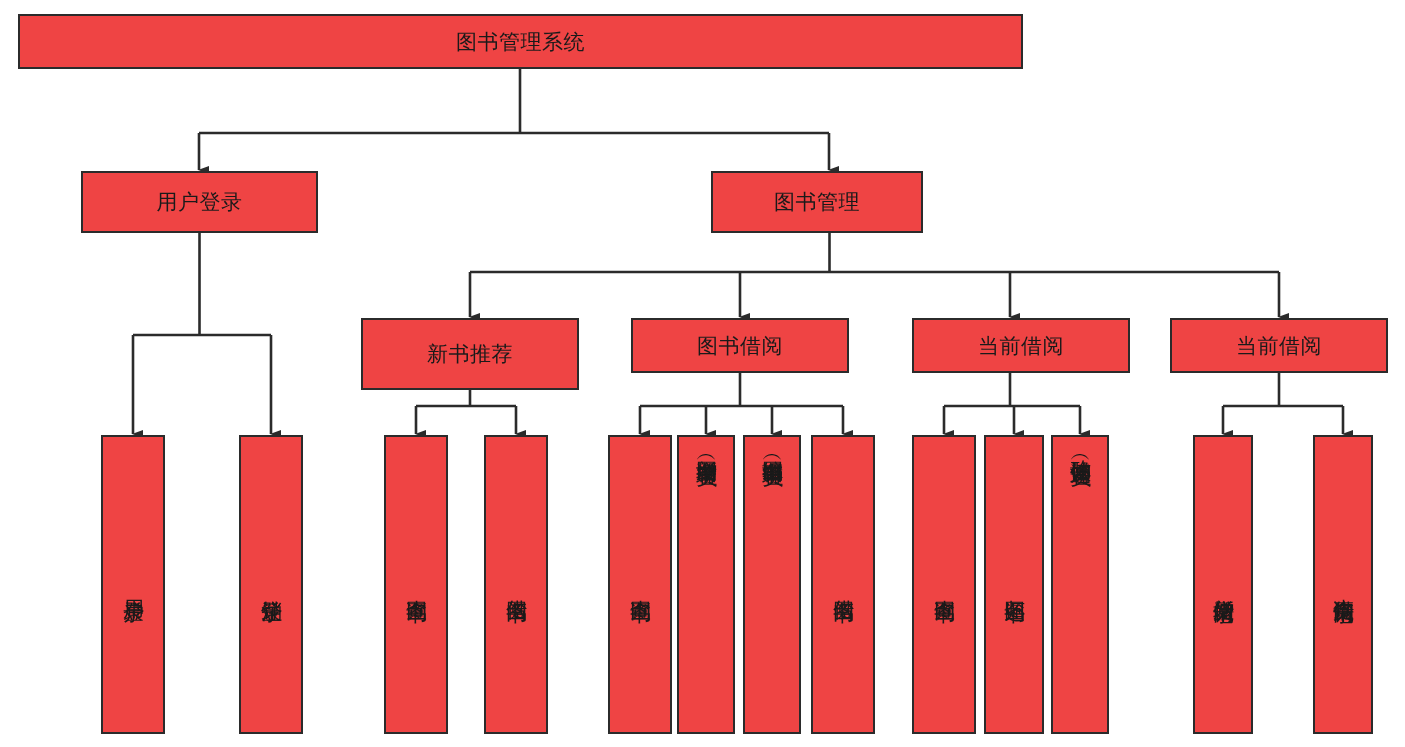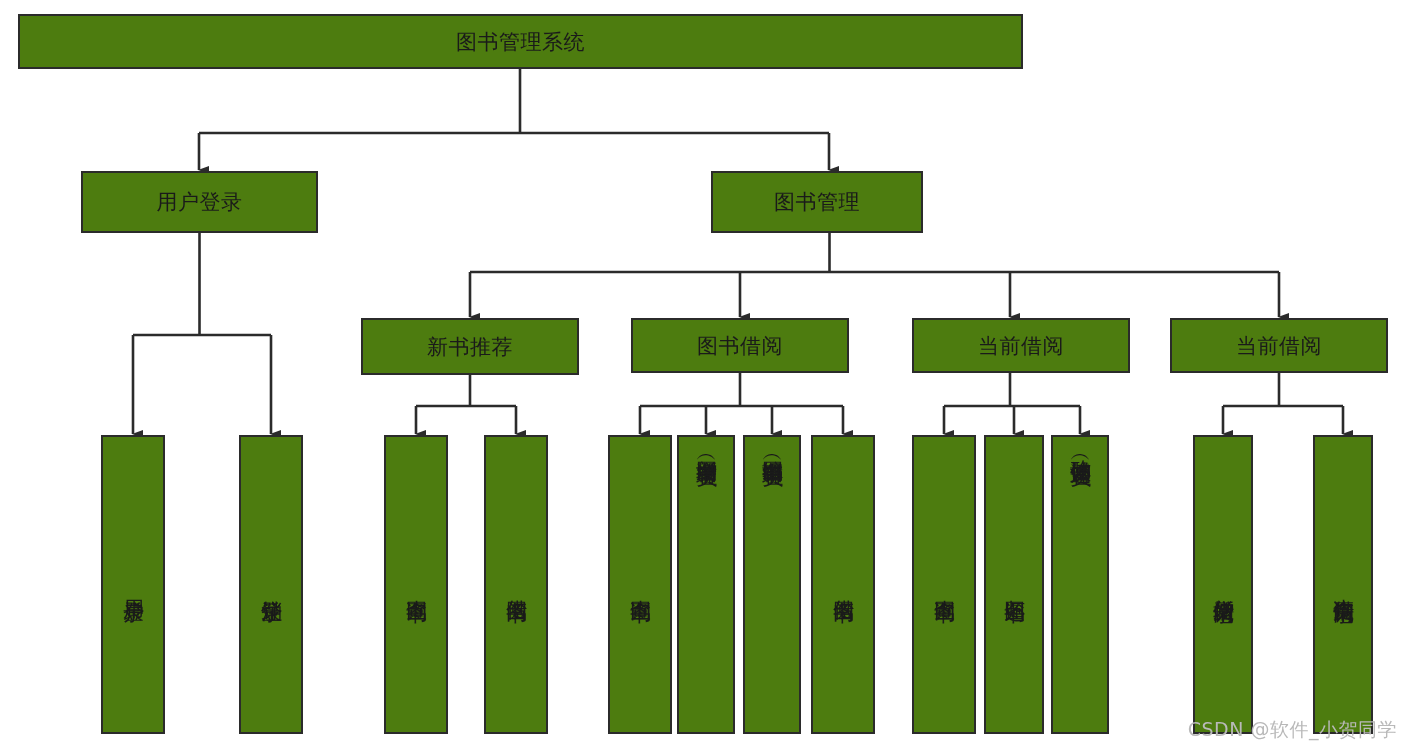--- a/index.html
+++ b/index.html
@@ -22,21 +22,21 @@
     position: absolute;
     left: 0;
     top: 0;
     width: 1405px;
     height: 747px;
     pointer-events: none;
   }
   .node {
     position: absolute;
     box-sizing: border-box;
-    background: #4d7c0f;
+    background: #ef4444;
     border: 2px solid #2b2b2b;
     display: flex;
     align-items: center;
     justify-content: center;
     color: #1a1a1a;
   }
   .node.horizontal {
     font-size: 21px;
     letter-spacing: 0.5px;
   }
@@ -124,21 +124,21 @@
   <div id="nodes">
       <div class="node horizontal" style="left: 18px; top: 14px; width: 1005px; height: 55px;">
         <span>图书管理系统</span>
       </div>
       <div class="node horizontal" style="left: 81px; top: 171px; width: 237px; height: 62px;">
         <span>用户登录</span>
       </div>
       <div class="node horizontal" style="left: 711px; top: 171px; width: 212px; height: 62px;">
         <span>图书管理</span>
       </div>
-      <div class="node horizontal" style="left: 361px; top: 318px; width: 218px; height: 57px;">
+      <div class="node horizontal" style="left: 361px; top: 318px; width: 218px; height: 72px;">
         <span>新书推荐</span>
       </div>
       <div class="node horizontal" style="left: 631px; top: 318px; width: 218px; height: 55px; justify-content: center;">
         <span>图书借阅</span>
       </div>
       <div class="node horizontal" style="left: 901px; top: 318px; width: 218px; height: 55px; margin-left: 11px;">
         <span>当前借阅</span>
       </div>
       <div class="node horizontal" style="left: 1170px; top: 318px; width: 218px; height: 55px;">
         <span>当前借阅</span>
@@ -177,14 +177,13 @@
         <span class="vlabel">确认归还（管理员）</span>
       </div>
       <div class="node vertical mid" style="left: 1193px; top: 435px; width: 60px; height: 299px;">
         <span class="vlabel">新增借阅记录</span>
       </div>
       <div class="node vertical mid" style="left: 1313px; top: 435px; width: 60px; height: 299px;">
         <span class="vlabel">查询借阅记录</span>
       </div>
     </div>
 
-  <div id="watermark">CSDN @软件_小贺同学</div>
 </div>
 
 </body></html>

